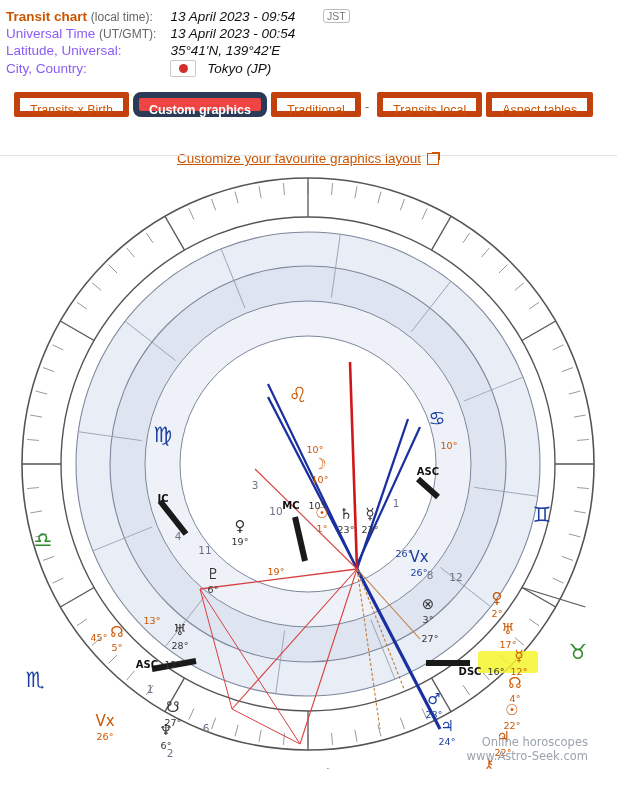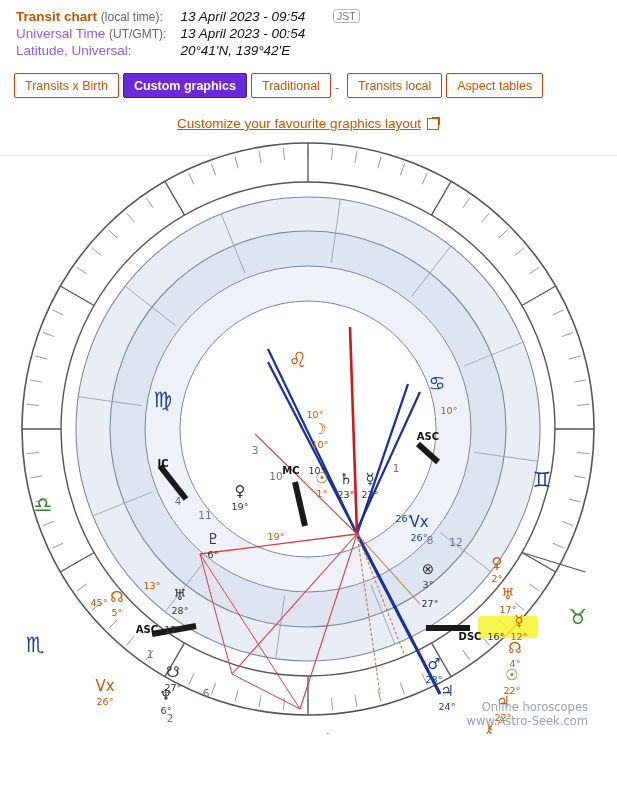--- a/index.html
+++ b/index.html
@@ -11,21 +11,21 @@
   }
   #page {
     position: relative;
     width: 617px; height: 802px;
     overflow: hidden;
     background: #fff;
   }
 
   
   .header {
-    padding: 8px 10px 4px 16px;
+    padding: 8px 10px 4px 6px;
   }
   .info-table {
     border-collapse: collapse;
     font-size: 13.5px;
     color: #222;
   }
   .info-table td {
     padding: 1px 0;
     vertical-align: baseline;
     white-space: nowrap;
@@ -80,55 +80,56 @@
 
   
   .tabs-row {
     margin: 10px 0 0 14px;
     display: flex;
     align-items: stretch;
     gap: 0px;
     height: 25px;
   }
   .tab {
-    border: 1px solid #c2410c;
+    border: 6px solid #c2410c;
     background: #ffffff;
     color: #cc5500;
     font-size: 12.5px;
     padding: 4px 10px 4px 10px;
     line-height: 16px;
     border-radius: 2px;
     margin-right: 4px;
     cursor: pointer;
     white-space: nowrap;
   }
   .tab.active {
-    background: #6d28d9;
+    background: #ef4444;
     border-color: #2b3a57;
     color: #ffffff;
     font-weight: bold;
+    border-radius: 8px;
   }
   .tab-sep {
     color: #666;
     font-size: 12.5px;
     padding: 4px 4px 0 0;
     align-self: center;
     margin-right: 4px;
   }
 
   .divider {
     position: absolute;
     left: 0; right: 0;
     top: 155px;
     height: 1px;
     background: #e2e2e2;
   }
 
   .customize-row {
-    margin-top: 16px;
+    margin-top: 32px;
     text-align: center;
   }
   .customize-link {
     color: #cc5500;
     font-size: 13.5px;
     text-decoration: underline;
     cursor: pointer;
   }
   .ext-icon {
     display: inline-block;
@@ -198,21 +199,30 @@
           </td>
           <td>
             <span class="val">13 April 2023 - 00:54</span>
           </td>
         </tr>
         <tr>
           <td class="info-label-cell">
             <span class="lbl-plain">Latitude, Universal:</span>
           </td>
           <td>
-            <span class="val">20°41'N, 139°42'E</span>
+            <span class="val">35°41'N, 139°42'E</span>
+          </td>
+        </tr>
+        <tr>
+          <td class="info-label-cell">
+            <span class="lbl-plain">City, Country:</span>
+          </td>
+          <td>
+            <span class="flag"></span>
+            <span class="city">Tokyo (JP)</span>
           </td>
         </tr>
       </tbody>
     </table>
   </div>
 
   <div class="tabs-row">
     <div class="tab">Transits x Birth</div>
     <div class="tab active">Custom graphics</div>
     <div class="tab">Traditional</div>

